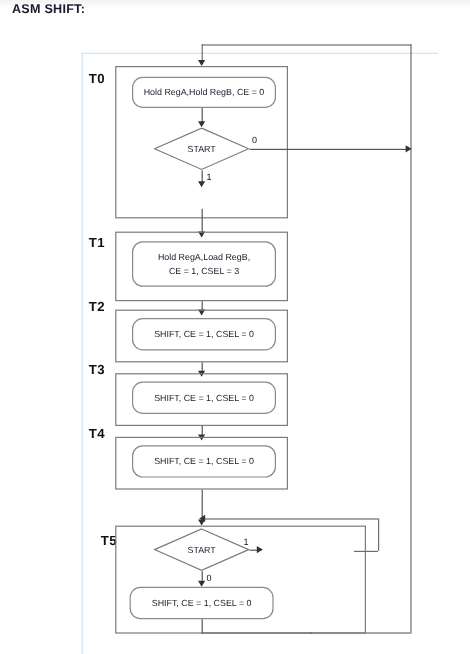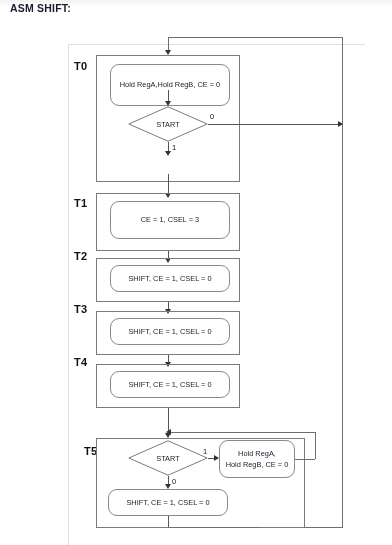--- a/index.html
+++ b/index.html
@@ -98,21 +98,21 @@
 
   <div class="hlk" style="left:168px;top:37px;width:175px;"></div>
   <div class="vlk" style="left:168px;top:37px;height:14px;"></div>
   <div class="arrD" style="left:164.5px;top:50px;"></div>
   <div class="vlk" style="left:342px;top:37px;height:490px;"></div>
   <div class="hlk" style="left:258px;top:527px;width:85px;"></div>
 
   <div class="tlabel" style="left:74px;top:60px;">T0</div>
   <div class="state" style="left:96px;top:55px;width:144px;height:127px;"></div>
 
-  <div class="obox" style="left:110px;top:64px;width:120px;height:42px;">Hold RegA,Hold RegB, CE = 0</div>
+  <div class="obox" style="left:110px;top:64px;width:120px;height:26px;">Hold RegA,Hold RegB, CE = 0</div>
 
   <div class="vl" style="left:168px;top:90px;height:13px;"></div>
   <div class="arrD" style="left:164.5px;top:101px;"></div>
 
   <div class="dia" style="left:128px;top:106px;width:80px;height:36px;">
     <svg class="sh" viewBox="0 0 80 36" preserveAspectRatio="none">
       <polygon points="40,0.8 79.2,18 40,35.2 0.8,18" fill="none" stroke="#7b7b7b" stroke-width="1"></polygon>
     </svg>
     <div class="txt">START</div>
   </div>
@@ -124,20 +124,21 @@
   <div class="arrD" style="left:164.5px;top:151px;"></div>
   <div class="blab" style="left:172px;top:143px;">1</div>
 
 
   <div class="vl" style="left:168px;top:174px;height:21px;"></div>
   <div class="arrD" style="left:164.5px;top:193px;"></div>
 
   <div class="tlabel" style="left:74px;top:197px;">T1</div>
   <div class="state" style="left:96px;top:193px;width:144px;height:58px;"></div>
   <div class="obox" style="left:110px;top:201px;width:120px;height:38px;flex-direction:column;">
+    <span>Hold RegA,Load RegB,</span>
     <span>CE = 1, CSEL = 3</span>
   </div>
   <div class="vl" style="left:168px;top:251px;height:9px;"></div>
   <div class="arrD" style="left:164.5px;top:258px;"></div>
 
   <div class="tlabel" style="left:74px;top:250px;">T2</div>
   <div class="state" style="left:96px;top:258px;width:144px;height:44px;"></div>
   <div class="obox" style="left:110px;top:265px;width:120px;height:27px;">SHIFT, CE = 1, CSEL = 0</div>
   <div class="vl" style="left:168px;top:302px;height:9px;"></div>
   <div class="arrD" style="left:164.5px;top:309px;"></div>
@@ -161,24 +162,20 @@
     <svg class="sh" viewBox="0 0 80 36" preserveAspectRatio="none">
       <polygon points="40,0.8 79.2,18 40,35.2 0.8,18" fill="none" stroke="#7b7b7b" stroke-width="1"></polygon>
     </svg>
     <div class="txt">START</div>
   </div>
 
   <div class="blab" style="left:203px;top:447px;">1</div>
   <div class="hl" style="left:208px;top:458px;width:10px;"></div>
   <div class="arrR" style="left:214px;top:454.5px;"></div>
 
-  <div class="obox" style="left:219px;top:440px;width:76px;height:38px;flex-direction:column;">
-    <span>Hold RegA,</span>
-    <span>Hold RegB, CE = 0</span>
-  </div>
 
   <div class="hlk" style="left:295px;top:459px;width:20px;"></div>
   <div class="vlk" style="left:315px;top:432px;height:27px;"></div>
   <div class="hlk" style="left:170px;top:432px;width:145px;"></div>
   <div class="arrL" style="left:166px;top:428.5px;"></div>
 
   <div class="blab" style="left:172px;top:477px;">0</div>
   <div class="vl" style="left:168px;top:476px;height:10px;"></div>
   <div class="arrD" style="left:164.5px;top:484px;"></div>
 

